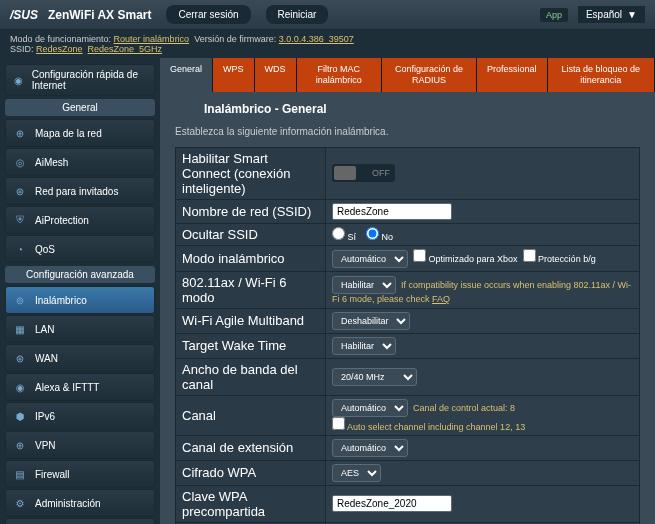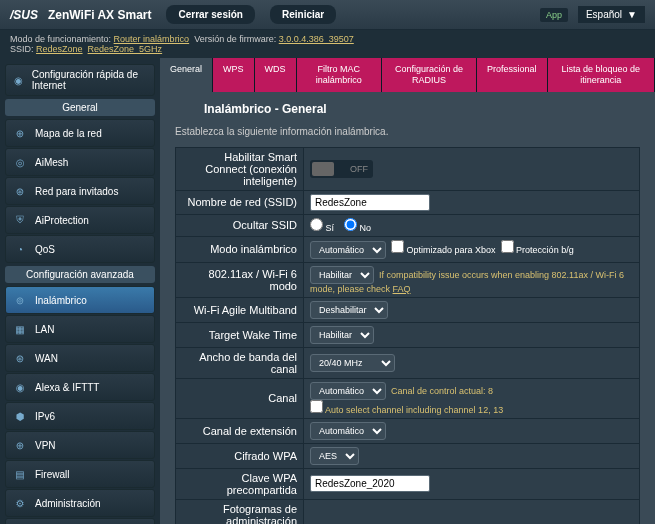--- a/index.html
+++ b/index.html
@@ -1,41 +1,41 @@
 <!DOCTYPE html>
 <html><head>
 <meta charset="utf-8">
 <style>
 * { box-sizing: border-box; margin: 0; padding: 0; font-family: Arial, sans-serif; }
 body { background: #2a3b47; width: 655px; height: 524px; color: #ccc; font-size: 10px; overflow: hidden; }
 .header { background: linear-gradient(to bottom, #3a4a56, #2a3a46); height: 30px; display: flex; align-items: center; padding: 0 10px; border-bottom: 1px solid #1a2a35; }
 .logo { color: #fff; font-weight: bold; font-size: 12px; font-style: italic; margin-right: 10px; }
 .product { color: #fff; font-size: 12px; font-weight: bold; }
-.header-btn { background: #1a2a35; color: #fff; padding: 4px 12px; margin-left: 15px; font-size: 10px; cursor: pointer; border-radius: 8px; font-weight: bold; }
+.header-btn { background: #1a2a35; color: #fff; padding: 4px 12px; margin-left: 15px; font-size: 10px; cursor: pointer; border-radius: 8px; }
 .header-right { margin-left: auto; display: flex; align-items: center; gap: 10px; }
 .lang { background: #1a2a35; color: #fff; padding: 3px 8px; font-size: 10px; display: flex; align-items: center; gap: 5px; }
 .infobar { background: #1e2e38; padding: 4px 10px; font-size: 9px; color: #d8c070; }
 .infobar a { color: #d8c070; text-decoration: underline; }
 .infobar .label { color: #ccc; }
 .container { display: flex; height: calc(100% - 55px); }
 .sidebar { width: 160px; background: #1e2e38; padding: 5px 5px; }
 .side-section { background: #3a5060; color: #fff; text-align: center; padding: 3px; font-size: 10px; border-radius: 3px; margin: 3px 0; }
 .side-item { display: flex; align-items: center; padding: 4px 5px; color: #fff; font-size: 10px; cursor: pointer; border-radius: 3px; margin: 1px 0; background: linear-gradient(to bottom, #2a3a46, #1e2e38); border: 1px solid #1a2a30; }
 .side-item.active { background: linear-gradient(to bottom, #3a7aaa, #2a5a8a); }
 .side-icon { width: 18px; height: 18px; margin-right: 6px; display: inline-flex; align-items: center; justify-content: center; color: #7ac; }
 .main { flex: 1; background: #3a4a56; padding: 0; overflow-y: auto; }
 .tabs { display: flex; background: #1e2e38; }
-.tab { padding: 6px 10px; color: #fff; font-size: 9px; cursor: pointer; border-right: 1px solid #0a1a25; background: #be185d; text-align: center; line-height: 1.2; }
+.tab { padding: 6px 10px; color: #fff; font-size: 9px; cursor: pointer; border-right: 1px solid #0a1a25; background: #c2410c; text-align: center; line-height: 1.2; }
 .tab.active { background: #3a4a56; }
 .content { padding: 10px 15px; }
 .page-title { color: #fff; font-size: 12px; font-weight: bold; margin-bottom: 10px; padding-left: 29px; }
 .subtitle { color: #ccc; font-size: 10px; margin-bottom: 10px; }
 .form-table { width: 100%; border-collapse: collapse; }
 .form-table td { padding: 3px 6px; border: 1px solid #1a2a35; background: #2e3e4a; vertical-align: middle; }
-.form-table td:first-child { width: 128px; color: #fff; font-size: 11px; background: #2a3a46; text-align: right; }
+.form-table td:first-child { width: 150px; color: #fff; font-size: 13px; background: #2a3a46; }
 .form-table td:last-child { color: #d8c070; font-size: 9px; }
 .sel { background: #3a4a56; color: #fff; border: 1px solid #5a6a76; padding: 2px 4px; font-size: 9px; border-radius: 3px; }
 .inp { background: #fff; color: #000; border: 1px solid #5a6a76; padding: 2px 4px; font-size: 10px; border-radius: 2px; width: 120px; }
 .toggle { display: inline-flex; background: #1a2a35; border-radius: 3px; width: 63px; height: 18px; align-items: center; position: relative; }
 .toggle-knob { width: 22px; height: 14px; background: #666; border-radius: 2px; margin: 0 2px; }
 .toggle-text { color: #888; font-size: 9px; margin-left: auto; margin-right: 5px; }
 .radio-group { display: flex; gap: 10px; color: #fff; align-items: center; }
 .chk-label { color: #fff; font-size: 9px; }
 .hint { color: #d8c070; font-size: 9px; }
 .hint a { color: #d8c070; text-decoration: underline; }

